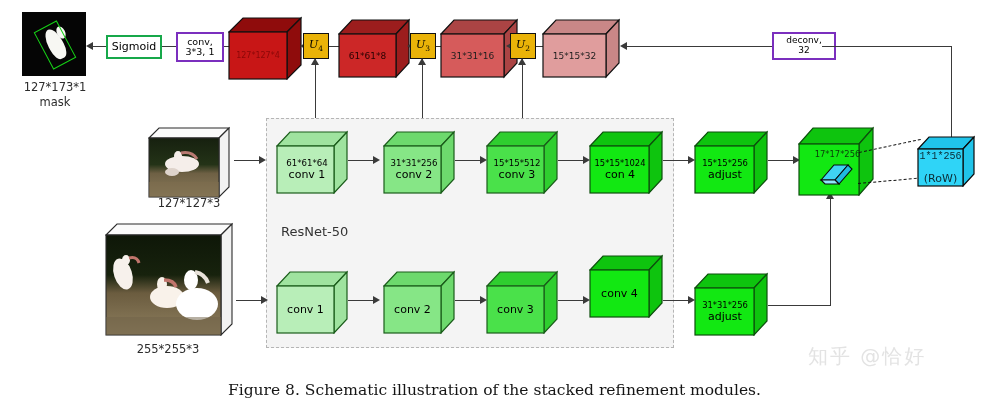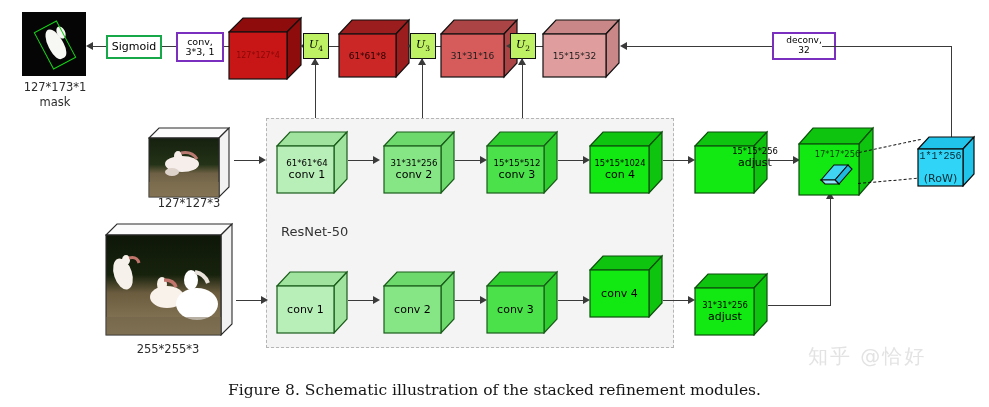--- a/index.html
+++ b/index.html
@@ -14,21 +14,21 @@
 
   .cube .l1{font-size:9px;}
   .cube .l2{font-size:11px;}
 
   
   .obox{position:absolute;box-sizing:border-box;display:flex;align-items:center;justify-content:center;
         text-align:center;background:#fff;line-height:1.1;}
   .obox.green{border:2px solid #17a84a;}
   .obox.purple{border:2px solid #7b2fbe;}
 
-  .ubox{position:absolute;border:1.3px solid #111;background:#bef264;box-sizing:border-box;
+  .ubox{position:absolute;border:1.3px solid #111;background:#eab308;box-sizing:border-box;
         display:flex;align-items:center;justify-content:center;font-size:11px;font-style:italic;
         font-family:"DejaVu Serif","Liberation Serif",serif;text-align:right;}
   .ubox sub{font-size:7.5px;font-style:normal;}
 
   
   .ln{position:absolute;background:#3a3a3a;}
   .hline{height:1.3px;}
   .vline{width:1.3px;}
   .arrowL,.arrowR,.arrowU,.arrowD{position:absolute;width:0;height:0;}
   .arrowL{border-top:4.2px solid transparent;border-bottom:4.2px solid transparent;border-right:7px solid #3a3a3a;}
@@ -289,21 +289,21 @@
   </div>
   <div class="ln hline" style="left:663px;top:160px;width:26px;"></div>
   <div class="arrowR" style="left:688px;top:156px;"></div>
 
   <div class="cube" style="left:694px;top:126px;width:74px;height:68px;">
     <svg width="74" height="68" style="position:absolute;left:0;top:0;">
       <polygon points="1,20 14,6 73,6 60,20" fill="#0ec40e" stroke="#0d4f0d" stroke-width="1.2"></polygon>
       <polygon points="60,20 73,6 73,53 60,67" fill="#0ec40e" stroke="#0d4f0d" stroke-width="1.2"></polygon>
       <rect x="1" y="20" width="59" height="47" fill="#12e812" stroke="#0d4f0d" stroke-width="1.2"></rect>
     </svg>
-    <div class="abs" style="left:0px;top:20px;width:62px;height:47px;display:flex;flex-direction:column;align-items:center;padding-left:30px;">
+    <div class="abs" style="left:0px;top:20px;width:62px;height:47px;display:flex;flex-direction:column;align-items:center;justify-content:center;">
       <span class="l1" style="font-size:8.4px;">15*15*256</span>
       <span class="l2" style="font-size:11px;">adjust</span>
     </div>
   </div>
   <div class="ln hline" style="left:768px;top:160px;width:26px;"></div>
   <div class="arrowR" style="left:793px;top:156px;"></div>
 
   <div class="cube" style="left:276px;top:268px;width:72px;height:66px;">
     <svg width="72" height="66" style="position:absolute;left:0;top:0;">
       <polygon points="1,18 14,4 71,4 58,18" fill="#9fe39f" stroke="#1a5c1a" stroke-width="1.2"></polygon>

